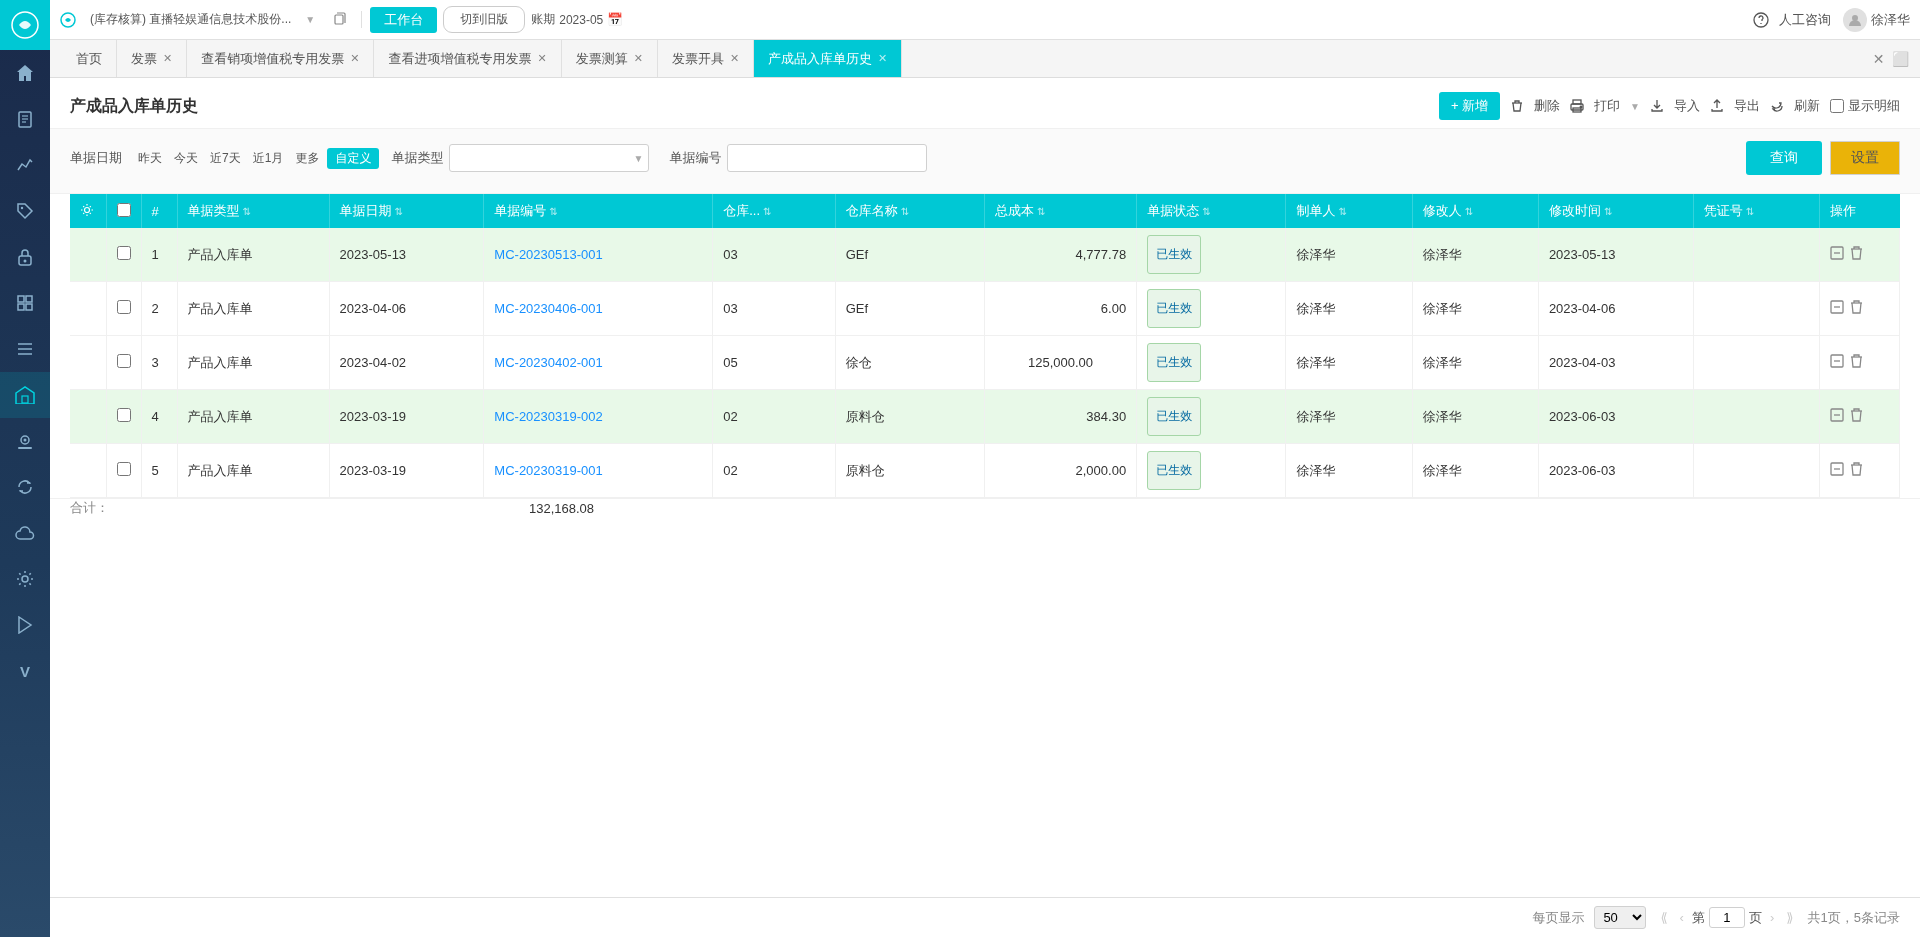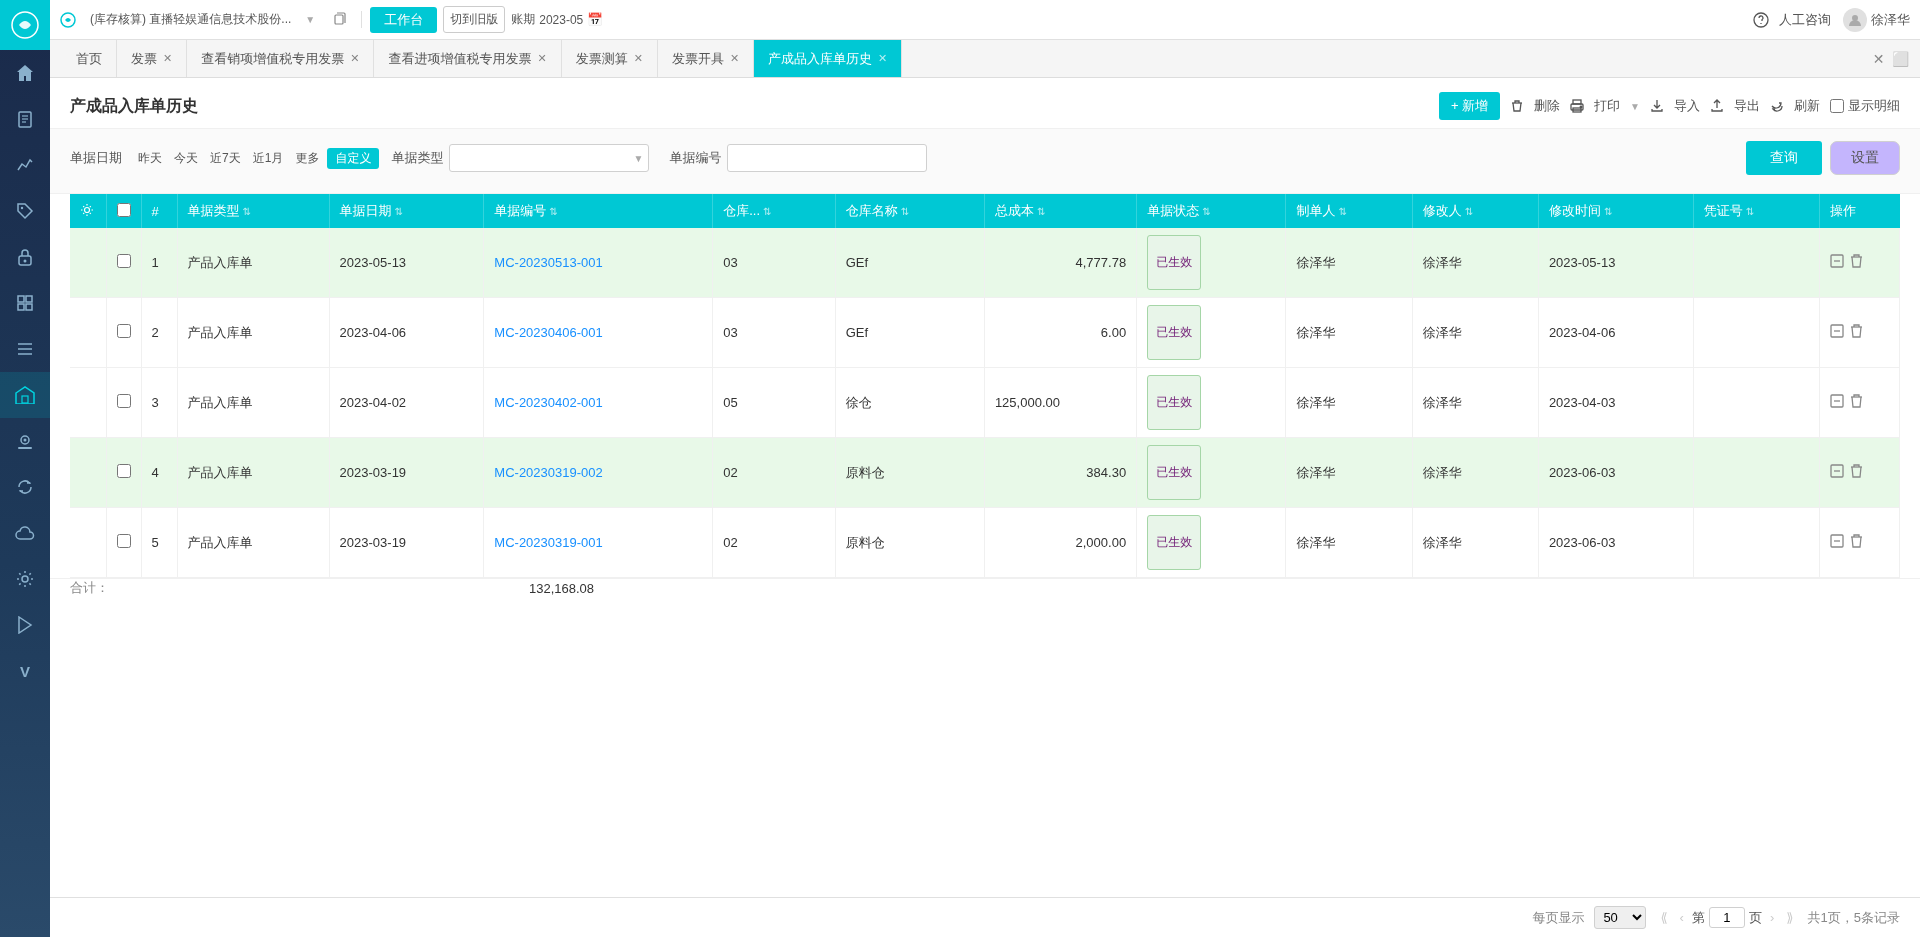--- a/index.html
+++ b/index.html
@@ -30,22 +30,22 @@
     }
     .topbar-brand {
       display: flex; align-items: center; gap: 14px; font-size: 12px; color: #555;
       border-right: 1px solid #e0e0e0; padding-right: 14px; margin-right: 8px;
     }
     .topbar-btn-workbench {
       background: #00c8d4; color: white; border: none; padding: 4px 14px;
       border-radius: 3px; cursor: pointer; font-size: 13px; margin-right: 6px;
     }
     .topbar-btn-old {
-      background: white; color: #555; border: 1px solid #ccc; padding: 4px 6px;
-      border-radius: 3px; cursor: pointer; font-size: 12px; margin-right: 6px;
+      background: white; color: #555; border: 1px solid #ccc; padding: 4px 16px;
+      border-radius: 9px; cursor: pointer; font-size: 12px; margin-right: 6px;
     }
     .topbar-period {
       font-size: 12px; color: #555; display: flex; align-items: center; gap: 4px;
     }
     .topbar-right {
       margin-left: auto; display: flex; align-items: center; gap: 12px; font-size: 13px; color: #555;
     }
     .topbar-user { display: flex; align-items: center; gap: 4px; }
     .avatar { width: 24px; height: 24px; border-radius: 50%; background: #e0e0e0; display: flex; align-items: center; justify-content: center; font-size: 10px; color: #888; }
 
@@ -98,22 +98,22 @@
       border: 1px solid #d0d0d0; padding: 4px 24px 4px 8px; border-radius: 3px; font-size: 13px;
       height: 28px; outline: none; color: #333; background: white; appearance: none;
       min-width: 200px; cursor: pointer;
     }
     .filter-expand { font-size: 12px; color: #00c8d4; cursor: pointer; display: flex; align-items: center; gap: 2px; }
     .query-btn {
       background: #00c8d4; color: white; border: none; padding: 6px 24px;
       border-radius: 3px; font-size: 14px; cursor: pointer; height: 34px;
     }
     .set-btn {
-      background: #c4b5fd; color: #555; border: 1px solid #d0d0d0; padding: 6px 20px;
-      border-radius: 7px; font-size: 14px; cursor: pointer; height: 34px; font-family: Liberation Mono, monospace;
+      background: #eab308; color: #555; border: 1px solid #d0d0d0; padding: 6px 20px;
+      border-radius: 1px; font-size: 14px; cursor: pointer; height: 34px; font-family: Liberation Mono, monospace;
     }
     .filter-right { margin-left: auto; display: flex; gap: 8px; align-items: flex-start; }
     .select-wrapper { position: relative; display: inline-block; }
     .select-arrow { position: absolute; right: 6px; top: 50%; transform: translateY(-50%); font-size: 10px; color: #aaa; pointer-events: none; }
 
     
     .table-container { padding: 0 20px; }
     .data-table { width: 100%; border-collapse: collapse; margin-top: 0; }
     .data-table thead tr { background: #00c8d4; }
     .data-table thead th {
@@ -125,22 +125,22 @@
     .th-sort { display: flex; align-items: center; gap: 3px; }
     .sort-icon { font-size: 10px; color: rgba(255,255,255,0.7); }
     .data-table tbody tr { border-bottom: 1px solid #f0f0f0; }
     .data-table tbody tr.highlight { background: #e8f9e8; }
     .data-table tbody td {
       padding: 7px 10px; font-size: 13px; color: #333;
       border-right: 1px solid #f0f0f0; white-space: nowrap;
     }
     .td-link { color: #1890ff; cursor: pointer; }
     .status-badge {
-      display: inline-block; padding: 18px 8px; border-radius: 3px; font-size: 12px;
-      background: #e8f5e9; color: #701a75; border: 1px solid #a5d6a7;
+      display: inline-block; padding: 10px 8px; border-radius: 3px; font-size: 12px;
+      background: #e8f5e9; color: #0369a1; border: 1px solid #a5d6a7;
     }
     .row-num { color: #888; }
     .checkbox-col { width: 30px; text-align: center; }
     .settings-col { width: 36px; text-align: center; color: #888; cursor: pointer; }
     .action-icons { display: flex; gap: 6px; align-items: center; }
     .action-icon { color: #888; cursor: pointer; font-size: 14px; }
 
     
     .table-footer {
       display: flex; align-items: center; padding: 0 20px;
@@ -589,21 +589,21 @@
     </tr>
           <tr>
       <td class="settings-col"></td>
       <td class="checkbox-col"><input type="checkbox" style=""></td>
       <td class="row-num">3</td>
       <td>产品入库单</td>
       <td>2023-04-02</td>
       <td><span class="td-link">MC-20230402-001</span></td>
       <td>05</td>
       <td>徐仓</td>
-      <td style="text-align:left;">125,000.00</td>
+      <td style="text-align:center;">125,000.00</td>
       <td><span class="status-badge">已生效</span></td>
       <td>徐泽华</td>
       <td>徐泽华</td>
       <td>2023-04-03</td>
       <td></td>
       <td>
         <div class="action-icons">
           <span class="action-icon">
             <svg width="14" height="14" viewBox="0 0 14 14" fill="none" stroke="#888" stroke-width="1.3">
                     <rect x="1" y="1" width="12" height="12" rx="1"></rect>

